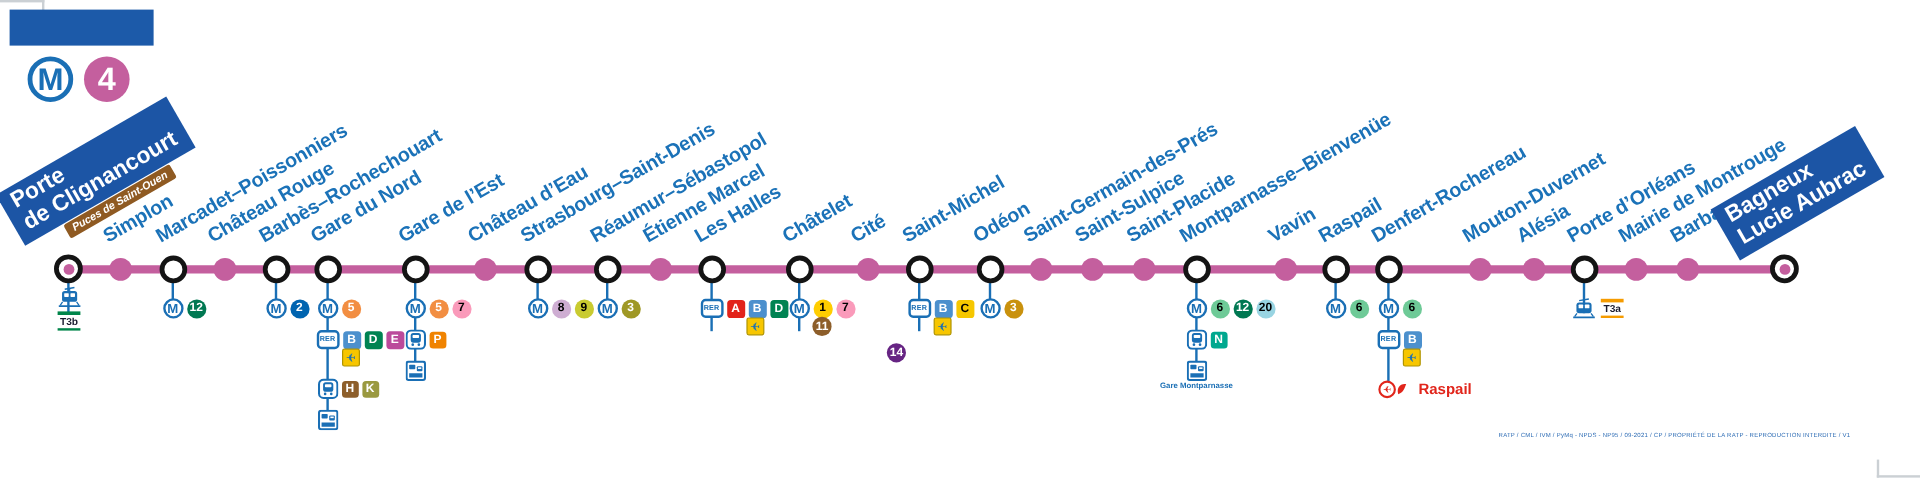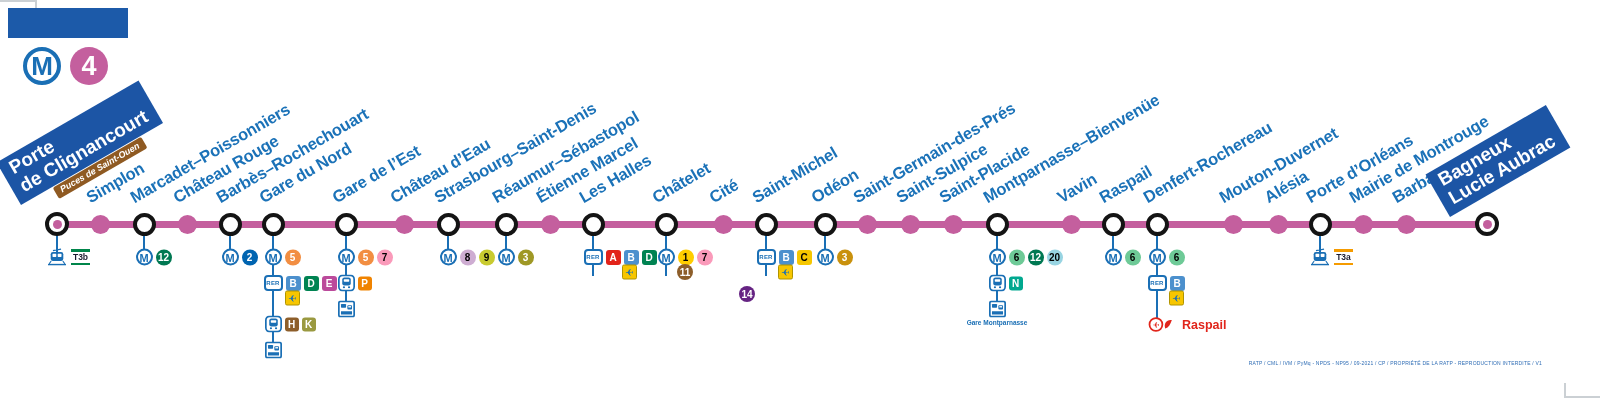--- a/index.html
+++ b/index.html
@@ -84,21 +84,21 @@
         <i style="background: rgb(196, 95, 158);"></i>
       </div>
       <div class="banner-wrap" style="left: 28px; top: 154px;">
         <div class="banner" style="background: rgb(28, 85, 165);">
           <div>Porte</div>
           <div>de Clignancourt</div>
         </div>
         <div class="sub-badge">Puces de Saint-Ouen</div>
       </div>
       <div class="connector" style="left: 56px; top: 234px; height: 27px;"></div>
-      <div class="conn-row" style="left: 47px; top: 257px;">
+      <div class="conn-row" style="left: 47px; top: 257px; flex-direction: column;">
         <div class="ic">
           <svg width="20" height="18" viewBox="0 0 22 20">
             <path d="M11 1.2 v3 M6.5 2.8 L15.5 1.2" stroke="#1a6fb5" stroke-width="1.4" fill="none"></path>
             <rect x="4" y="4.5" width="14" height="10" rx="2.5" fill="#1a6fb5"></rect>
             <rect x="6" y="6.5" width="4.2" height="3.4" rx="0.6" fill="#fff"></rect>
             <rect x="11.8" y="6.5" width="4.2" height="3.4" rx="0.6" fill="#fff"></rect>
             <path d="M4.5 14.5 l-2.2 3.2 M17.5 14.5 l2.2 3.2" stroke="#1a6fb5" stroke-width="1.2"></path>
             <path d="M1 18.4 h20" stroke="#1a6fb5" stroke-width="1.6"></path>
           </svg>
         </div>

